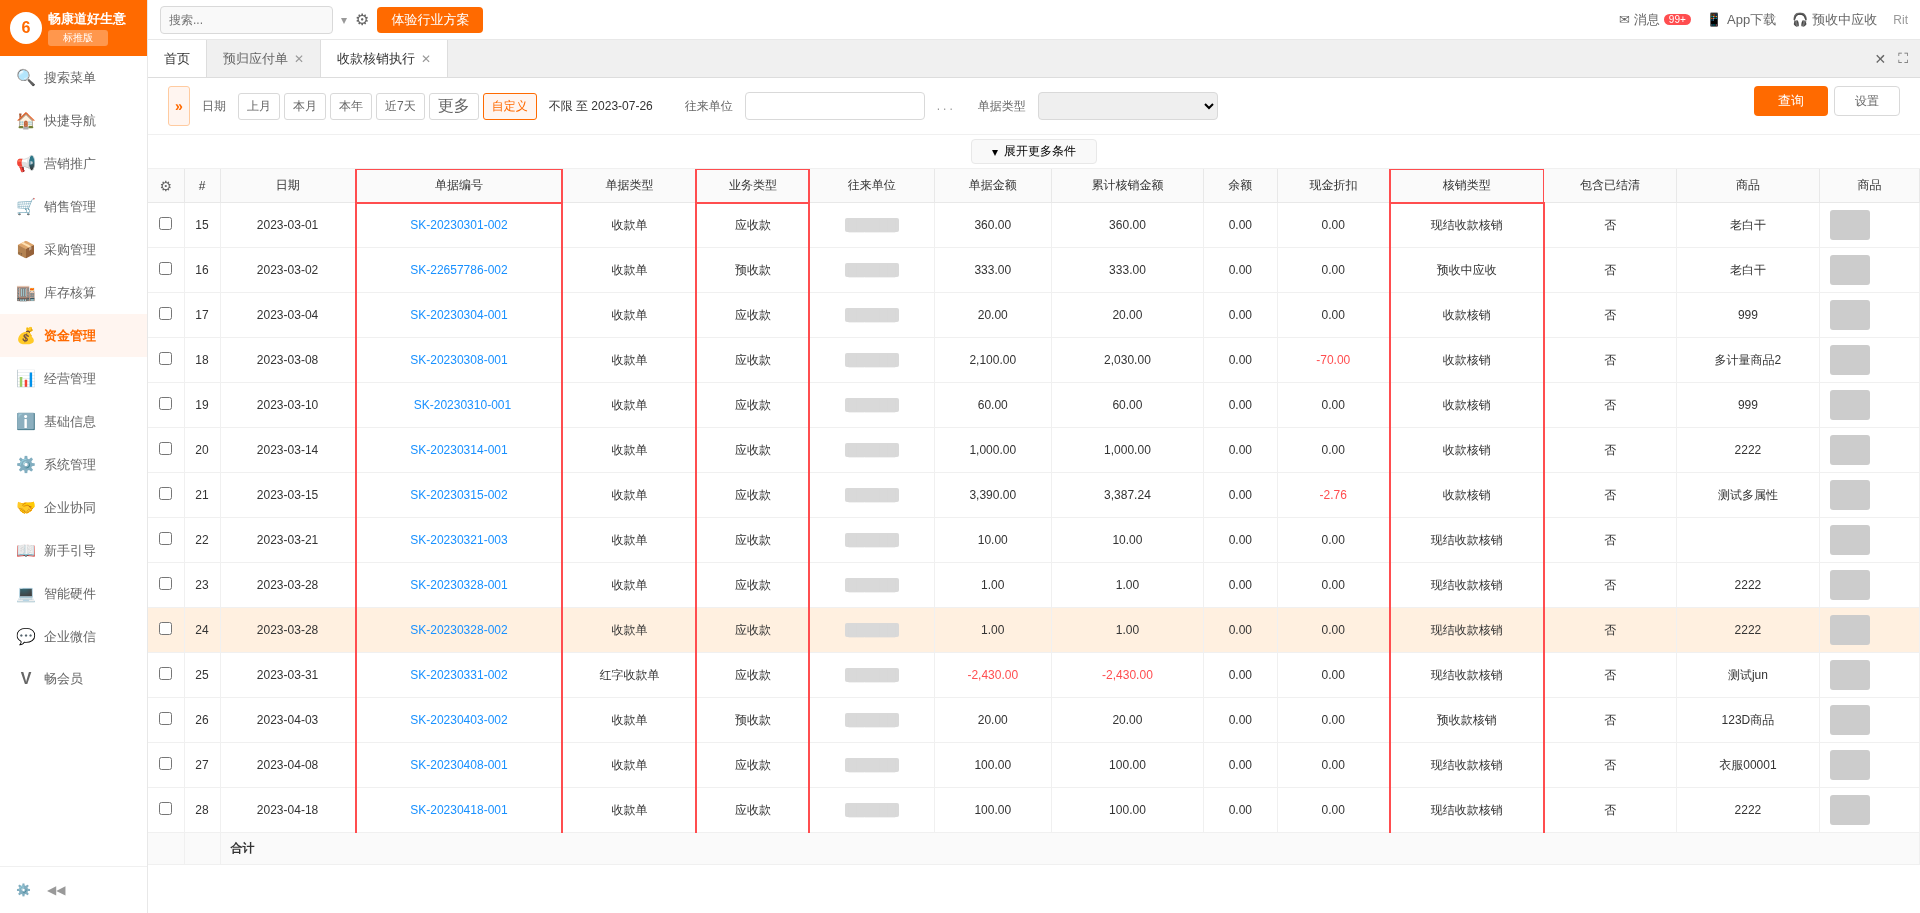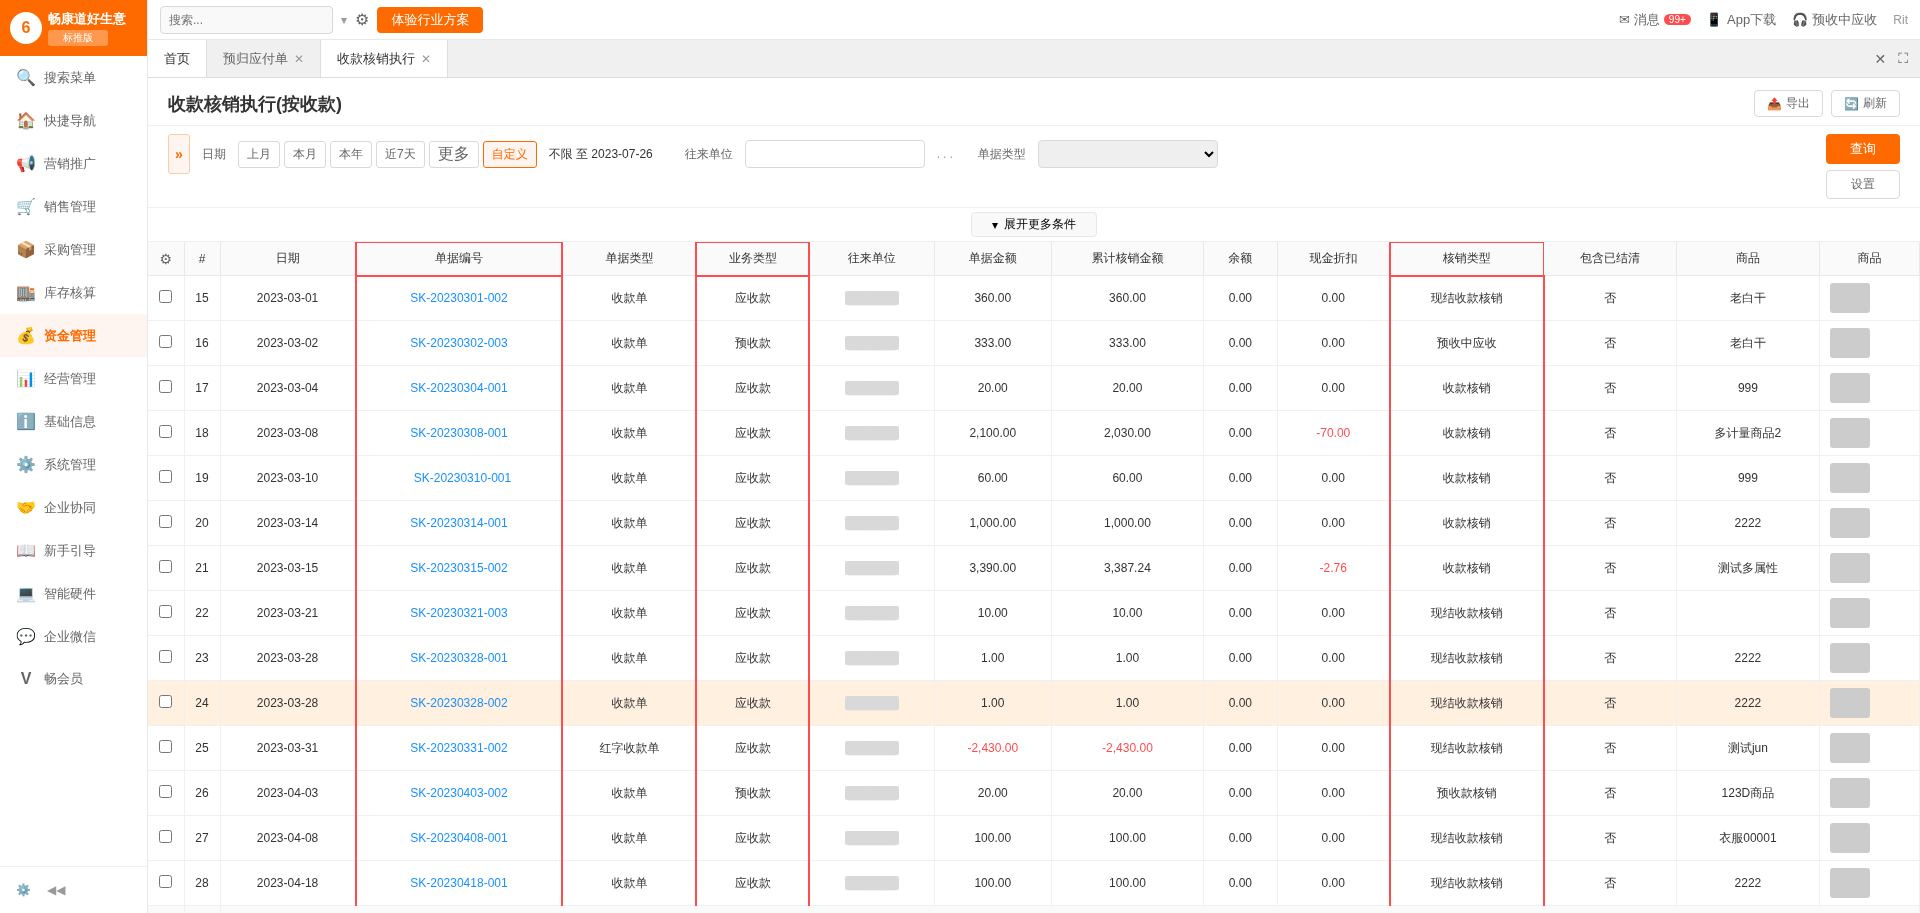--- a/index.html
+++ b/index.html
@@ -185,33 +185,20 @@
     </div>
     <div class="tab-spacer"></div>
     <div class="tab-controls">
       <span class="tab-ctrl-btn">✕</span>
       <span class="tab-ctrl-btn">⛶</span>
     </div>
   </div>
 
   <div class="content">
 
-    <div class="content-header">
-      <h2 class="content-title">收款核销执行(按收款)</h2>
-      <div class="content-header-actions">
-        <button class="btn-export">
-          <span>📤</span>
-          <span>导出</span>
-        </button>
-        <button class="btn-refresh">
-          <span>🔄</span>
-          <span>刷新</span>
-        </button>
-      </div>
-    </div>
 
     <div style="padding: 8px 20px; background:#fff; border-bottom: 1px solid #f0f0f0; display:flex; align-items:flex-start; gap: 16px;">
       <div style="display:flex;flex-direction:column;gap:6px;flex:1;">
         <div style="display:flex;align-items:center;gap:12px;flex-wrap:wrap;">
 
           <div style="width:22px;height:40px;background:#fff5f0;border:1px solid #ffcba0;border-radius:3px;display:flex;align-items:center;justify-content:center;cursor:pointer;color:#ff6a00;font-size:14px;font-weight:bold;">»</div>
 
           <span style="color:#666;font-size:12px;">日期</span>
           <div style="display:flex;gap:4px;">
             <button style="padding:2px 8px;border:1px solid #d9d9d9;border-radius:3px;cursor:pointer;color:#666;font-size:12px;background:#fff;">上月</button>
@@ -226,21 +213,21 @@
           <span style="color:#666;font-size:12px;margin-left:20px;">往来单位</span>
           <input type="text" style="height: 28px; border: 1px solid rgb(217, 217, 217); border-radius: 4px; padding: 0px 8px; font-size: 12px; min-width: 180px;">
           <span style="color:#999;letter-spacing:3px;">...</span>
 
           <span style="color:#666;font-size:12px;margin-left:10px;">单据类型</span>
           <select style="height:28px;border:1px solid #d9d9d9;border-radius:4px;padding:0 8px;font-size:12px;min-width:180px;">
             <option value=""></option>
           </select>
         </div>
       </div>
-      <div style="display:flex;flex-direction:column;gap:6px;margin-left:auto;">
+      <div style="display:flex;flex-direction:row;gap:6px;margin-left:auto;">
         <button style="background:#ff6a00;color:#fff;border:none;border-radius:4px;padding:6px 24px;cursor:pointer;font-size:13px;">查询</button>
         <button style="border:1px solid #d9d9d9;background:#fff;color:#666;border-radius:4px;padding:5px 20px;cursor:pointer;font-size:12px;">设置</button>
       </div>
     </div>
 
     <div style="display:flex;justify-content:center;padding:4px 0;background:#fff;border-bottom:1px solid #f0f0f0;">
       <div style="display:inline-flex;align-items:center;gap:6px;background:#f9f9f9;border:1px solid #e8e8e8;border-radius:4px;padding:3px 20px;cursor:pointer;">
         <span>▾</span>
         <span>展开更多条件</span>
       </div>
@@ -284,21 +271,21 @@
     <td>否</td>
     <td>老白干</td>
     <td>
                 <div style="width:40px;height:30px;background:#ccc;border-radius:3px;"></div>
               </td>
   </tr>
             <tr>
     <td><input type="checkbox" style=""></td>
     <td>16</td>
     <td>2023-03-02</td>
-    <td style="border-left:2px solid #ff4d4f;border-right:2px solid #ff4d4f;"><a class="link">SK-20230302-003</a></td>
+    <td style="border-left:2px solid #ff4d4f;border-right:2px solid #ff4d4f;"><a class="link">SK-22657786-002</a></td>
     <td>收款单</td>
     <td style="border-left:2px solid #ff4d4f;border-right:2px solid #ff4d4f;">预收款</td>
     <td><span style="background:#d9d9d9;color:#d9d9d9;border-radius:2px;padding:1px 4px;font-size:11px;">██████</span></td>
     <td class="">333.00</td>
     <td class="">333.00</td>
     <td>0.00</td>
     <td class="">0.00</td>
     <td style="border-left:2px solid #ff4d4f;border-right:2px solid #ff4d4f;">预收中应收</td>
     <td>否</td>
     <td>老白干</td>

